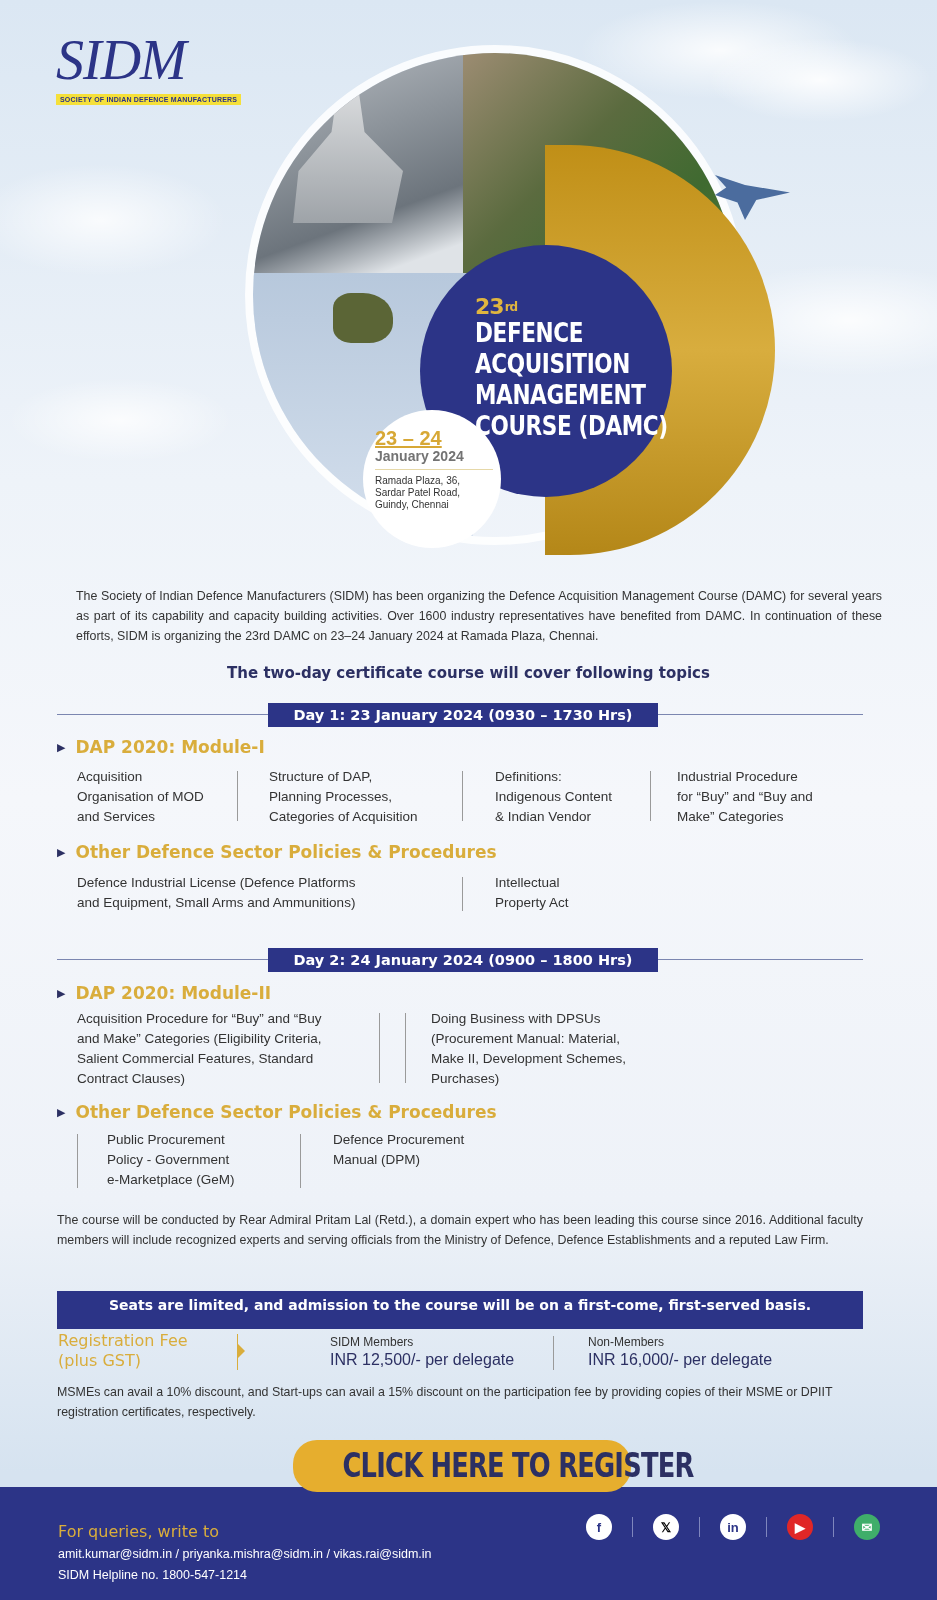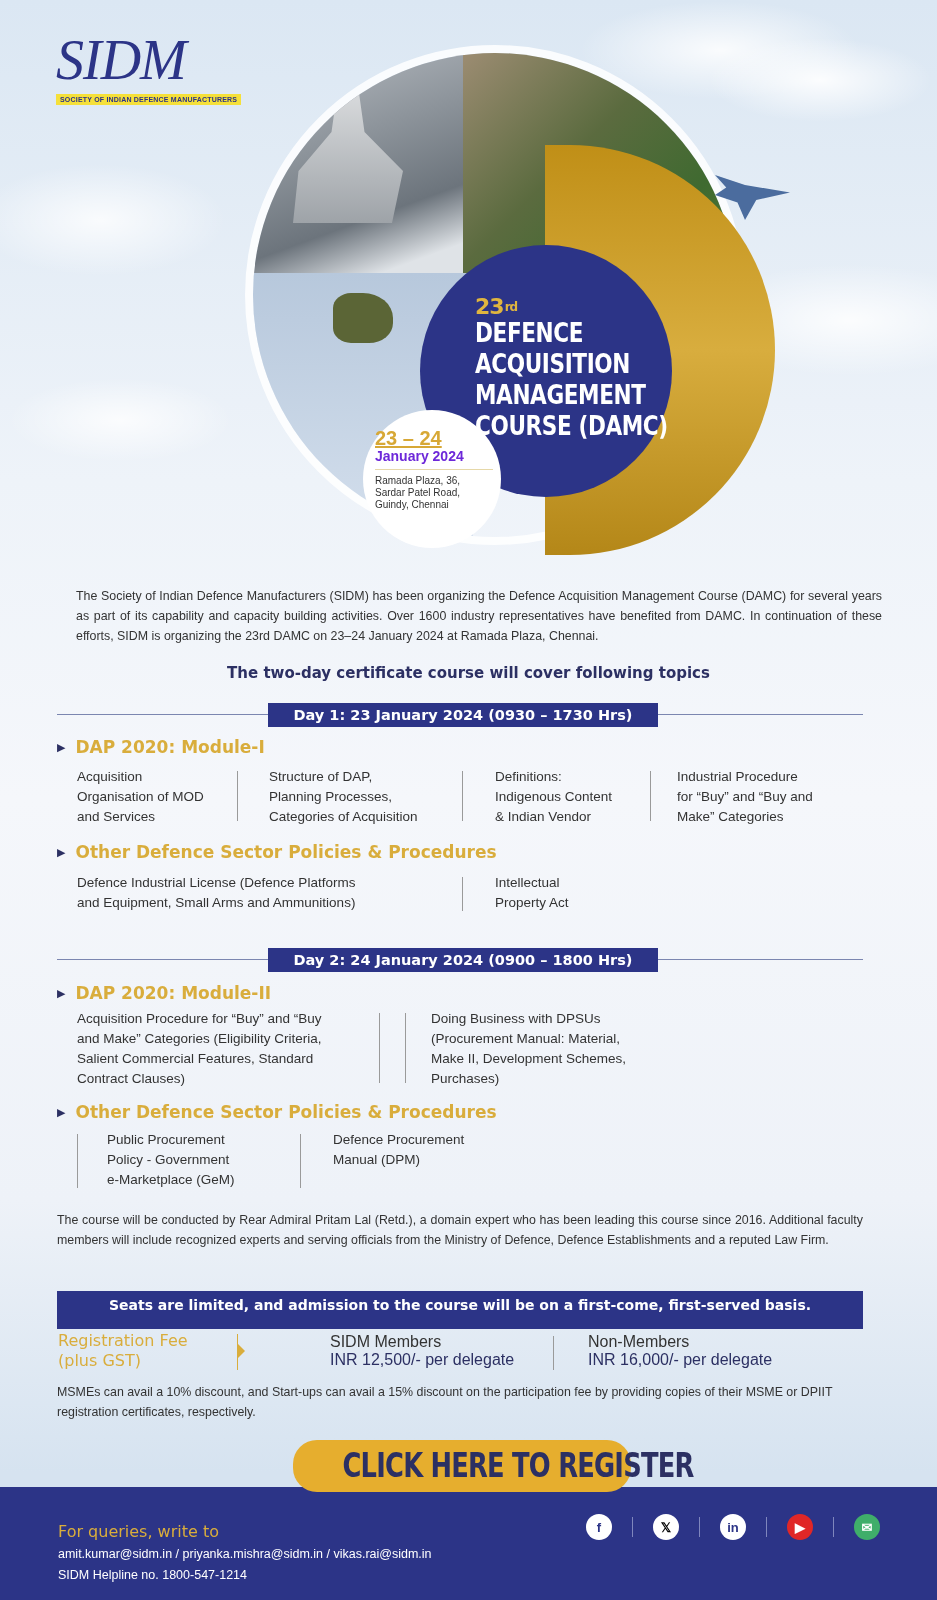--- a/index.html
+++ b/index.html
@@ -54,21 +54,21 @@
     background: #2c3487; color: #fff; padding: 52px 0 0 55px;
   }
   .edition { color: #e0b53f; font-family: "DejaVu Sans", sans-serif; font-size: 22px; font-weight: bold; line-height: 20px; letter-spacing: -1px; }
   .edition sup { font-size: 12px; vertical-align: top; margin-left: 1px; }
   .title-line { font-family: "DejaVu Sans", sans-serif; font-size: 27px; font-weight: bold; line-height: 31px; letter-spacing: -0.5px; transform: scaleX(0.8); transform-origin: left; white-space: nowrap; }
   .date-circle {
     position: absolute; left: 118px; top: 365px; width: 138px; height: 138px; border-radius: 50%;
     background: #fff; padding: 18px 0 0 12px;
   }
   .date-range { color: #d7a836; font-size: 20px; font-weight: bold; line-height: 20px; text-decoration: underline; }
-  .date-month { color: #6d28d9; font-size: 14px; font-weight: bold; line-height: 17px; border-bottom: 1px solid #e6d8a8; padding-bottom: 4px; width: 118px; }
+  .date-month { color: #737373; font-size: 14px; font-weight: bold; line-height: 17px; border-bottom: 1px solid #e6d8a8; padding-bottom: 4px; width: 118px; }
   .venue { font-size: 10px; line-height: 12px; color: #333; margin-top: 5px; }
   .jet { position: absolute; left: 470px; top: 125px; width: 75px; height: 50px;
     background: #4b6c9e; clip-path: polygon(0 10%, 40% 30%, 100% 45%, 55% 60%, 40% 100%, 30% 65%, 0 50%, 15% 35%); }
 
   
   .intro {
     position: absolute; left: 57px; top: 586px; width: 806px; font-size: 12.4px; line-height: 20px;
     color: #333; text-align: justify; margin-left: 19px;
   }
   .topics-heading {
@@ -91,21 +91,21 @@
   }
   .seats-bar {
     position: absolute; left: 57px; top: 1291px; width: 806px; height: 38px; background: #2c3487; color: #fff;
     text-align: center; font-family: "DejaVu Sans", sans-serif; font-size: 14px; font-weight: bold; line-height: 28px;
   }
   .fee-label { position: absolute; left: 58px; top: 1331px; color: #d9ad3c; font-size: 16px; line-height: 20px; font-family: "DejaVu Sans", sans-serif; }
   .fee-divider { position: absolute; left: 237px; top: 1334px; width: 1px; height: 36px; background: #d9ad3c; }
   .fee-pointer { position: absolute; left: 238px; top: 1344px; width: 0; height: 0;
     border-top: 7px solid transparent; border-bottom: 7px solid transparent; border-left: 7px solid #d9ad3c; }
   .fee-col { position: absolute; top: 1334px; }
-  .fee-cat { font-size: 16px; color: #333; line-height: 16px; }
+  .fee-cat { font-size: 12px; color: #333; line-height: 16px; }
   .fee-amt { font-size: 16px; color: #2c3063; line-height: 20px; }
   .fee-sep { position: absolute; left: 553px; top: 1336px; width: 1px; height: 34px; background: #9a9a9a; }
   .discount {
     position: absolute; left: 57px; top: 1382px; width: 806px; font-size: 12.4px; line-height: 20px; color: #333;
   }
   
   .footer { position: absolute; left: 0; top: 1487px; width: 937px; height: 113px; background: #2c3487; }
   .register-btn {
     position: absolute; left: 293px; top: 1440px; width: 338px; height: 52px; border-radius: 24px;
     background: #e6ae2e; color: #2c3063; text-align: center; border: none;

